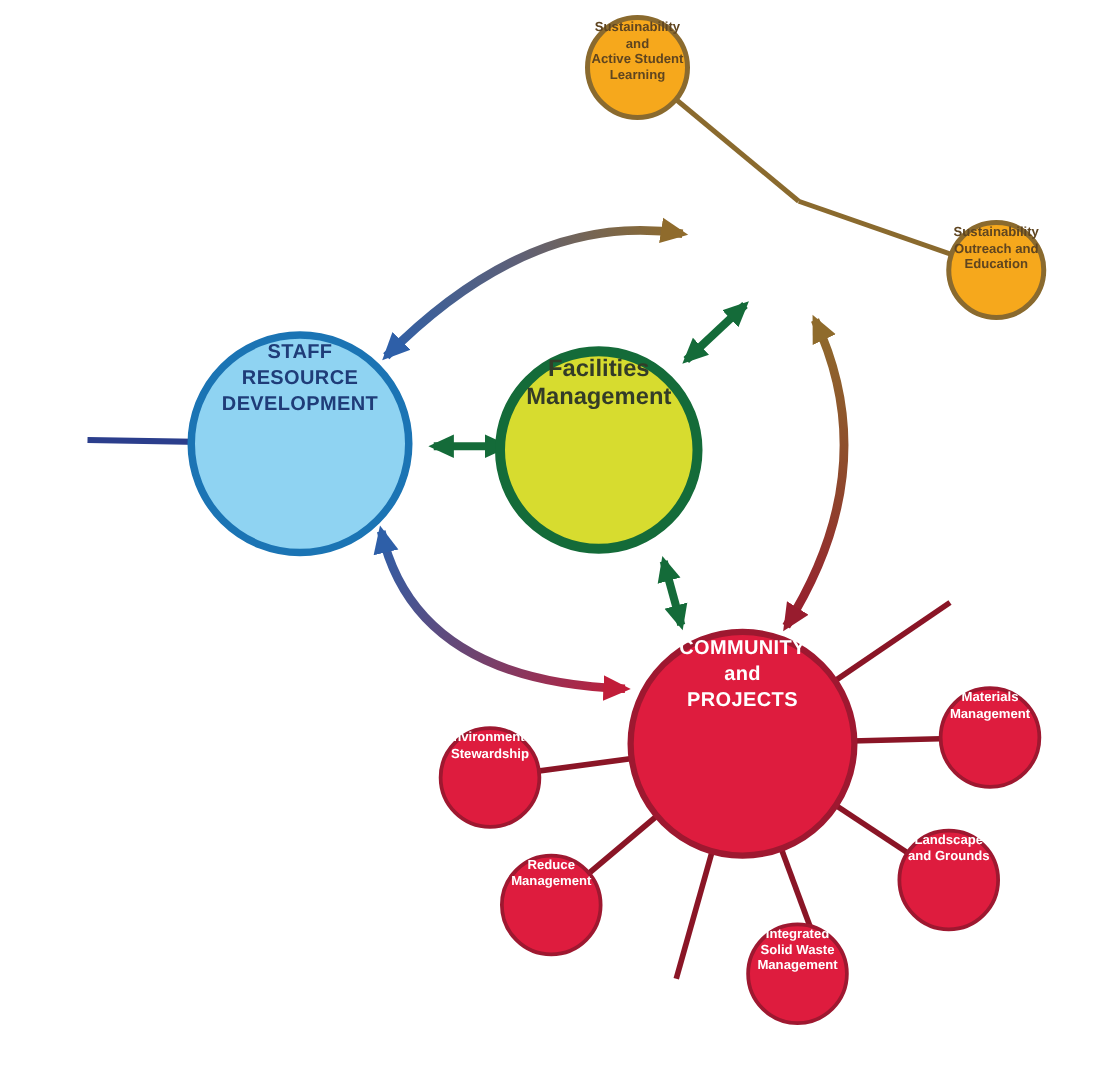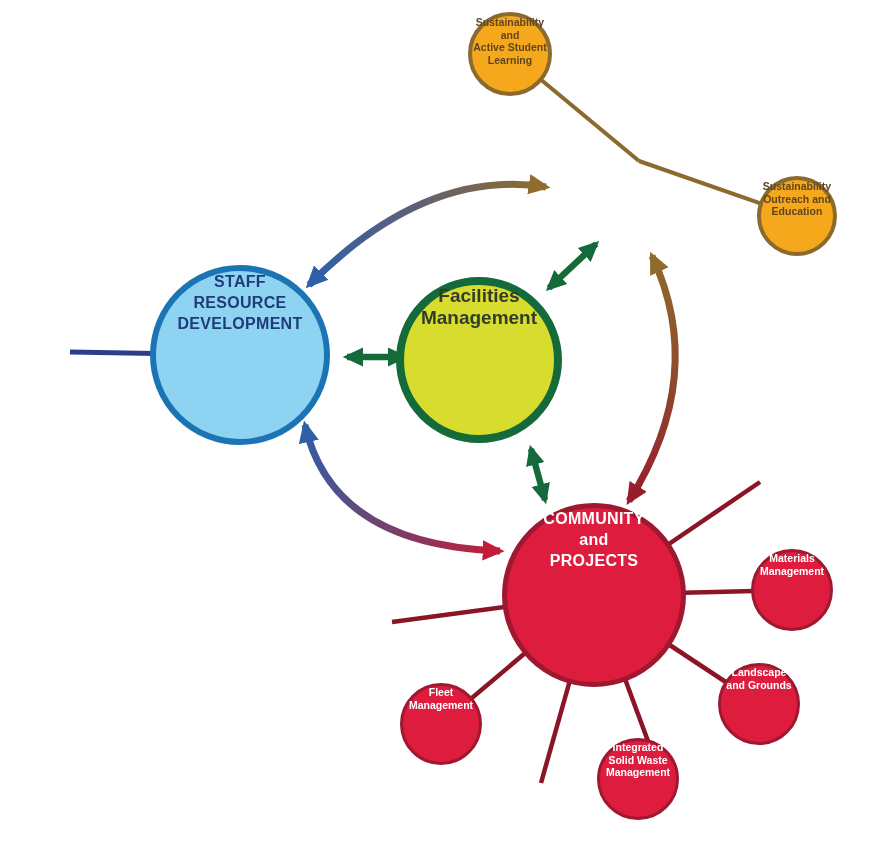--- a/index.html
+++ b/index.html
@@ -137,17 +137,21 @@
   <div class="node n-red sat" id="node-landscape">
     <span class="label">Landscape
 and Grounds</span>
   </div>
   <div class="node n-red sat" id="node-iswm">
     <span class="label">Integrated
 Solid Waste
 Management</span>
   </div>
   <div class="node n-red sat" id="node-energy">
-    <span class="label">Fleet
+    <span class="label">Reduce
 Management</span>
+  </div>
+  <div class="node n-red sat" id="node-env">
+    <span class="label">Environmental
+Stewardship</span>
   </div>
 
 </div>
 
 </body></html>

